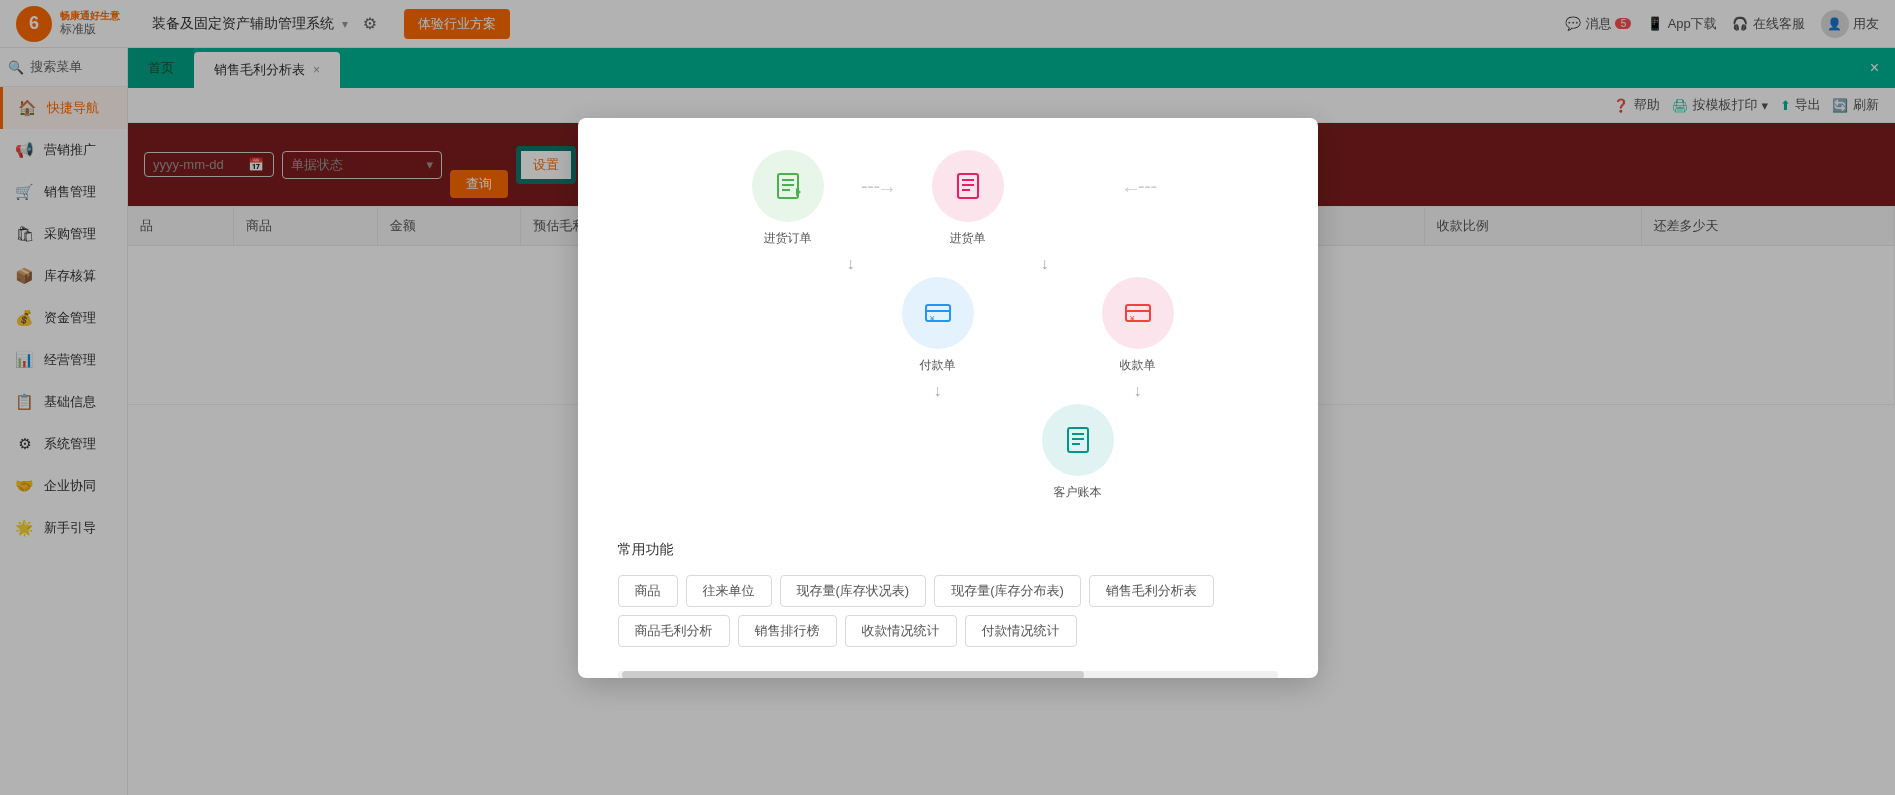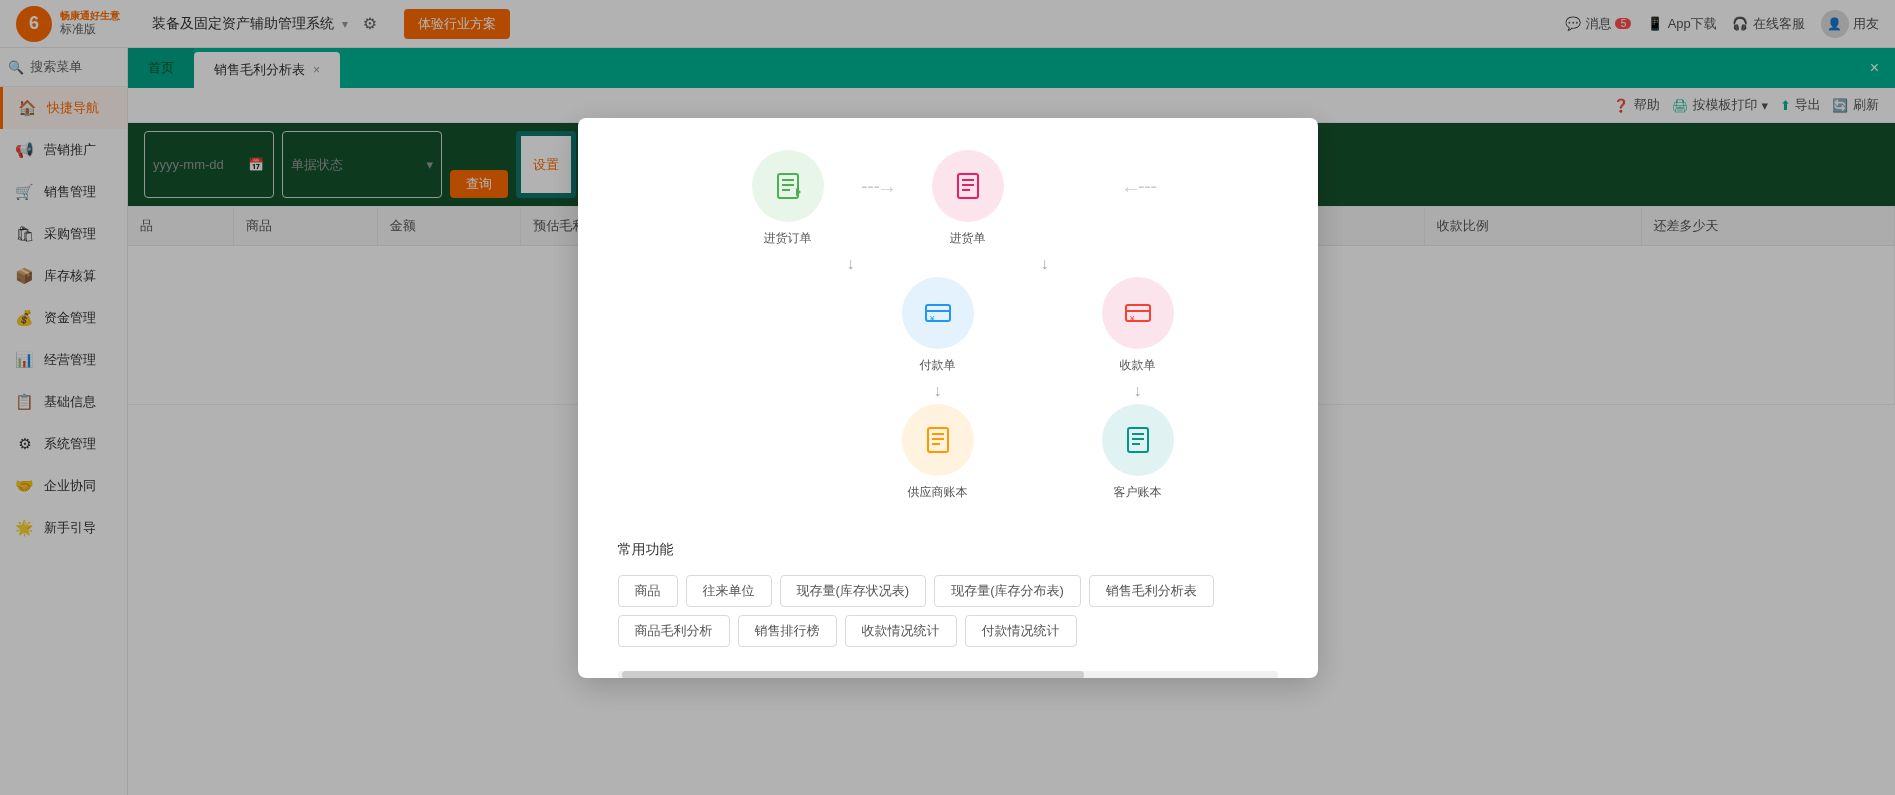--- a/index.html
+++ b/index.html
@@ -42,21 +42,21 @@
     .sidebar-item { display: flex; align-items: center; gap: 10px; padding: 12px 16px; cursor: pointer; color: #333; font-size: 13px; }
     .sidebar-item.active { background: #fff5f0; color: #ff6b00; border-left: 3px solid #ff6b00; }
     .sidebar-icon { width: 18px; height: 18px; display: flex; align-items: center; justify-content: center; font-size: 15px; }
 
     
     .content-header { background: white; padding: 8px 16px; display: flex; align-items: center; justify-content: flex-end; gap: 12px; border-bottom: 1px solid #f0f0f0; flex-shrink: 0; }
     .header-action { display: flex; align-items: center; gap: 4px; color: #555; cursor: pointer; font-size: 13px; }
     .header-action .icon { color: #00b796; }
 
     
-    .filter-bar { background: #14532d; padding: 8px 16px; display: flex; gap: 8px; border-bottom: 1px solid #f0f0f0; flex-shrink: 0; }
+    .filter-bar { background: #7f1d1d; padding: 8px 16px; display: flex; align-items: center; gap: 8px; border-bottom: 1px solid #f0f0f0; flex-shrink: 0; }
     .filter-date { border: 1px solid #d9d9d9; border-radius: 4px; padding: 4px 8px; font-size: 13px; width: 130px; color: #999; display: flex; align-items: center; justify-content: space-between; }
     .filter-select { border: 1px solid #d9d9d9; border-radius: 4px; padding: 4px 8px; font-size: 13px; width: 160px; color: #999; display: flex; align-items: center; justify-content: space-between; }
     .search-btn { background: #ff6b00; color: white; border: none; border-radius: 4px; padding: 5px 16px; cursor: pointer; font-size: 13px; margin-top: 39px; }
     .set-btn { background: white; color: #ff6b00; border: 5px solid #0f766e; border-radius: 4px; padding: 5px 12px; cursor: pointer; font-size: 13px; }
     .more-link { color: #00b796; cursor: pointer; font-size: 13px; }
 
     
     .table-area { flex: 1; overflow: auto; background: white; }
     .data-table { width: 100%; border-collapse: collapse; font-size: 13px; }
     .data-table th { background: #f7f7f7; padding: 10px 12px; text-align: left; border-bottom: 1px solid #e8e8e8; border-right: 1px solid #e8e8e8; color: #555; font-weight: 500; white-space: nowrap; }
@@ -351,31 +351,20 @@
       <div style="display:flex;justify-content:center;">
         <div style="width:180px;"></div>
         <div style="width:120px;text-align:center;color:#aaa;font-size:16px;">↓</div>
         <div style="width:80px;"></div>
         <div style="width:120px;text-align:center;color:#aaa;font-size:16px;">↓</div>
       </div>
 
       <div class="flow-row" style="margin-top:4px;">
         <div style="width:180px;"></div>
 
-        <div class="flow-node">
-          <div class="flow-circle orange2">
-            <svg width="32" height="32" viewBox="0 0 32 32">
-                <rect x="6" y="4" width="20" height="24" rx="2" fill="none" stroke="#ff9800" stroke-width="2"></rect>
-                <line x1="10" y1="10" x2="22" y2="10" stroke="#ff9800" stroke-width="2"></line>
-                <line x1="10" y1="15" x2="22" y2="15" stroke="#ff9800" stroke-width="2"></line>
-                <line x1="10" y1="20" x2="18" y2="20" stroke="#ff9800" stroke-width="2"></line>
-              </svg>
-          </div>
-          <span class="flow-label">供应商账本</span>
-        </div>
 
         <div style="width:80px;"></div>
 
         <div class="flow-node">
           <div class="flow-circle teal">
             <svg width="32" height="32" viewBox="0 0 32 32">
                 <rect x="6" y="4" width="20" height="24" rx="2" fill="none" stroke="#009688" stroke-width="2"></rect>
                 <line x1="10" y1="10" x2="22" y2="10" stroke="#009688" stroke-width="2"></line>
                 <line x1="10" y1="15" x2="22" y2="15" stroke="#009688" stroke-width="2"></line>
                 <line x1="10" y1="20" x2="18" y2="20" stroke="#009688" stroke-width="2"></line>

